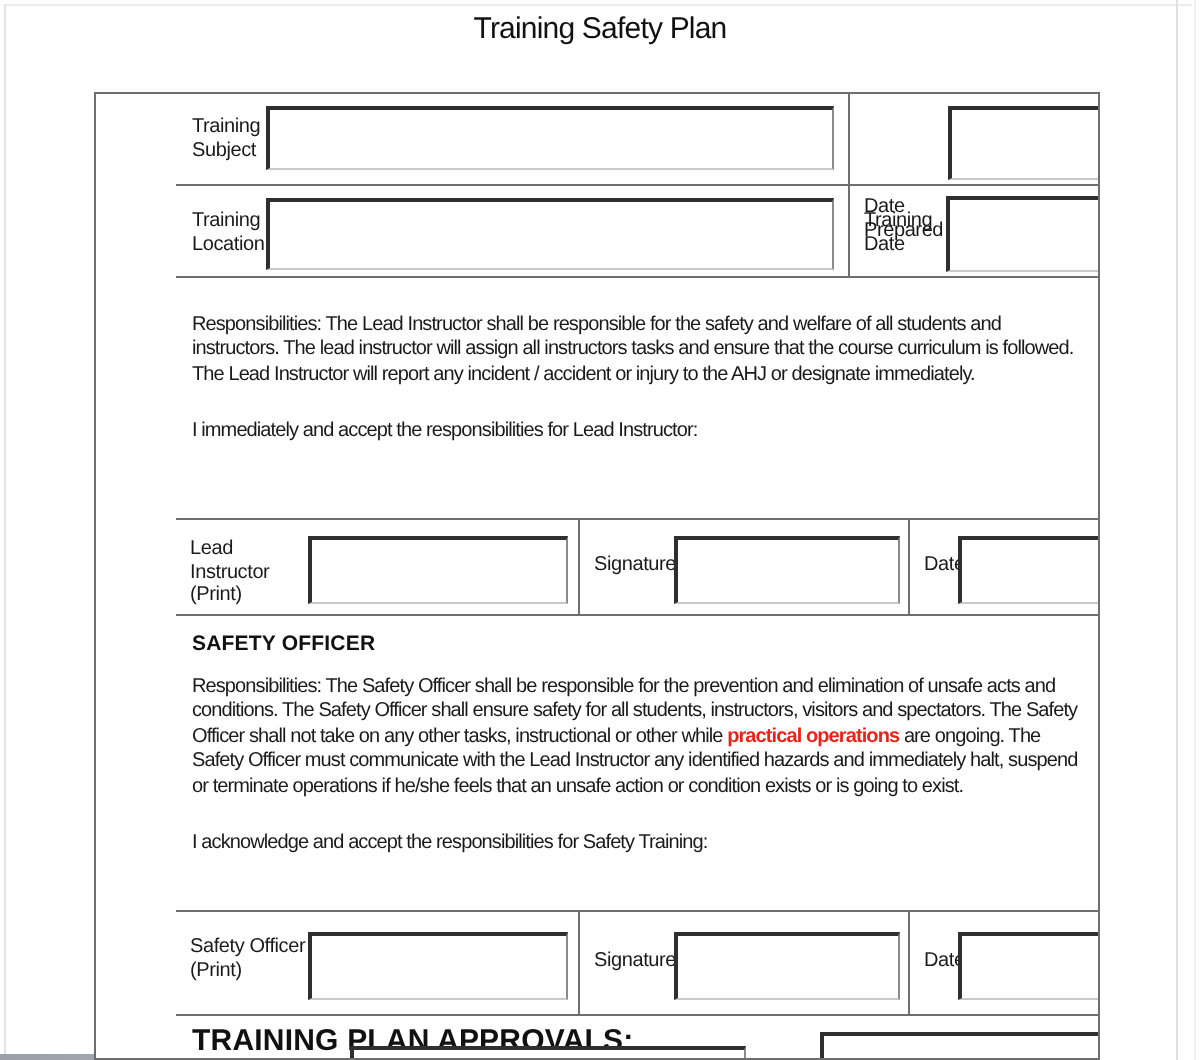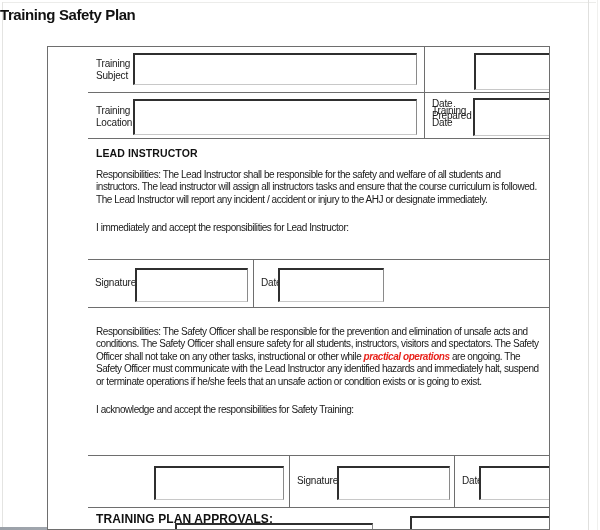--- a/index.html
+++ b/index.html
@@ -9,22 +9,22 @@
   }
   
   .edge-top{position:absolute;left:2px;top:2px;width:594px;height:1px;background:#ececea;}
   .edge-left{position:absolute;left:2px;top:2px;width:1px;height:528px;background:#e4e4e2;}
   .edge-right{position:absolute;left:588px;top:0;width:1px;height:530px;background:#e0e0de;}
   .edge-right2{position:absolute;left:597px;top:0;width:1px;height:530px;background:#f0f0ee;}
   .bottom-strip{position:absolute;left:0;bottom:0;width:522px;height:3px;
     background:linear-gradient(to right,#9aa0a8,#c4c8ce 55%,rgba(255,255,255,0));}
 
   .doc-title{
-    position:absolute;top:6px;left:0;width:600px;
-    font-size:15px;font-weight:bold;letter-spacing:-0.4px;color:#111;
+    position:absolute;top:6px;left:0;width:600px;text-align:center;
+    font-size:15px;font-weight:normal;letter-spacing:-0.4px;color:#111;
   }
 
   .tbl{
     position:absolute;left:47px;top:46px;width:503px;height:484px;box-sizing:border-box;
     border:1px solid #6e6e6e;background:#fff;overflow:hidden;padding-left:40px;
   }
   .row{position:relative;display:flex;box-sizing:border-box;border-bottom:1px solid #6e6e6e;}
   .r1{height:46px}.r2{height:46px}.r3{height:121px;display:block;}
   .r4{height:48px}.r5{height:148px;display:block;}.r6{height:52px}
   .r7{height:90px;display:block;border-bottom:none;}
@@ -40,24 +40,24 @@
   .fld{
     position:absolute;background:#fff;box-sizing:border-box;
     border-top:2px solid #2f2f2f;border-left:2px solid #2f2f2f;
     border-right:1px solid #8a8a8a;border-bottom:1px solid #c8c8c8;
   }
 
   .section{padding:8px 5px 0 8px;}
   .sec-h{font-size:10.5px;font-weight:bold;letter-spacing:0.1px;color:#111;}
   .para{margin:10px 0 0 0;font-size:10px;line-height:12.4px;letter-spacing:-0.45px;max-width:490px;}
   .para .b{font-weight:normal;}
-  .para .red{font-weight:bold;font-style:italic;}
+  .para .red{font-weight:bold;}
   .ack{margin:16px 0 0 0;font-size:10px;letter-spacing:-0.45px;}
 
-  .appr-h{position:absolute;left:8px;top:4px;font-size:12px;font-weight:bold;letter-spacing:0.1px;color:#111;}
+  .appr-h{position:absolute;left:8px;top:4px;font-size:15px;font-weight:bold;letter-spacing:0.1px;color:#111;}
 </style>
 </head>
 <body>
 
 <div class="edge-top"></div>
 <div class="edge-left"></div>
 <div class="edge-right"></div>
 <div class="edge-right2"></div>
 <div class="bottom-strip"></div>
 
@@ -81,43 +81,48 @@
       <div class="lbl" style="left:8px;top:12px;width:48px;">Training Location</div>
       <div class="fld" style="left:45px;top:6px;width:284px;height:36px;"></div>
     </div>
     <div class="cell cB">
       <div class="lbl" style="left:7px;top:12px;width:48px;">Training Date</div>
       <div class="fld" style="left:48px;top:5px;width:113px;height:38px;"></div>
     </div>
   </div>
 
   <div class="row r3 section">
-    <div class="sec-h">LEAD INSTRUCTOR</div>
     <p class="para"><span class="b">Responsibilities:</span><span> The Lead Instructor shall be responsible for the safety and welfare of all students and instructors. The lead instructor will assign all instructors tasks and ensure that the course curriculum is followed. The Lead Instructor will report any incident / accident or injury to the AHJ or designate immediately.</span></p>
     <p class="ack">I immediately and accept the responsibilities for Lead Instructor:</p>
   </div>
 
   <div class="row r4">
+    <div class="cell cA">
+      <div class="lbl" style="left:7px;top:9px;width:62px;">Lead Instructor (Print)</div>
+      <div class="fld" style="left:66px;top:8px;width:130px;height:34px;"></div>
+    </div>
     <div class="cell cB">
       <div class="lbl" style="left:7px;top:17px;">Signature</div>
       <div class="fld" style="left:47px;top:8px;width:113px;height:34px;"></div>
     </div>
     <div class="cell cC">
       <div class="lbl" style="left:7px;top:17px;">Date</div>
       <div class="fld" style="left:24px;top:8px;width:106px;height:34px;"></div>
     </div>
   </div>
 
   <div class="row r5 section">
+    <div class="sec-h">SAFETY OFFICER</div>
     <p class="para"><span class="b">Responsibilities:</span><span> The Safety Officer shall be responsible for the prevention and elimination of unsafe acts and conditions. The Safety Officer shall ensure safety for all students, instructors, visitors and spectators. The Safety Officer shall not take on any other tasks, instructional or other while </span><span class="red" id="red-span" style="color: rgb(232, 35, 28);">practical operations</span><span> are ongoing. The Safety Officer must communicate with the Lead Instructor any identified hazards and immediately halt, suspend or terminate operations if he/she feels that an unsafe action or condition exists or is going to exist.</span></p>
     <p class="ack">I acknowledge and accept the responsibilities for Safety Training:</p>
   </div>
 
   <div class="row r6">
     <div class="cell cA">
+      <div class="lbl" style="left:7px;top:12px;width:62px;">Safety Officer (Print)</div>
       <div class="fld" style="left:66px;top:10px;width:130px;height:34px;"></div>
     </div>
     <div class="cell cB">
       <div class="lbl" style="left:7px;top:19px;">Signature</div>
       <div class="fld" style="left:47px;top:10px;width:113px;height:34px;"></div>
     </div>
     <div class="cell cC">
       <div class="lbl" style="left:7px;top:19px;">Date</div>
       <div class="fld" style="left:24px;top:10px;width:106px;height:34px;"></div>
     </div>

